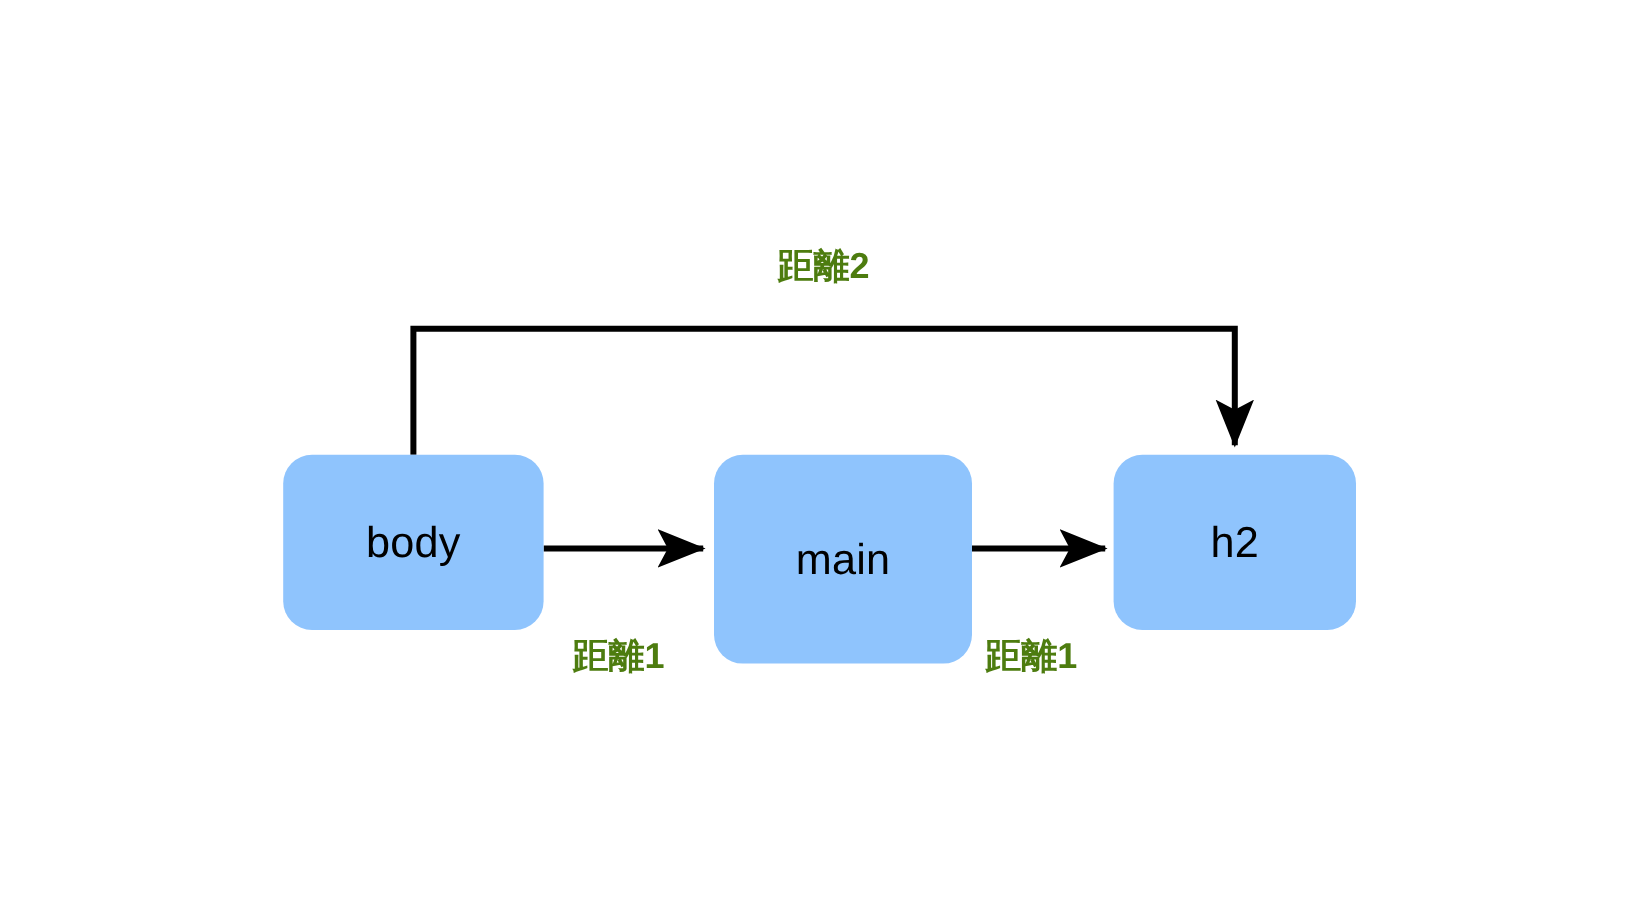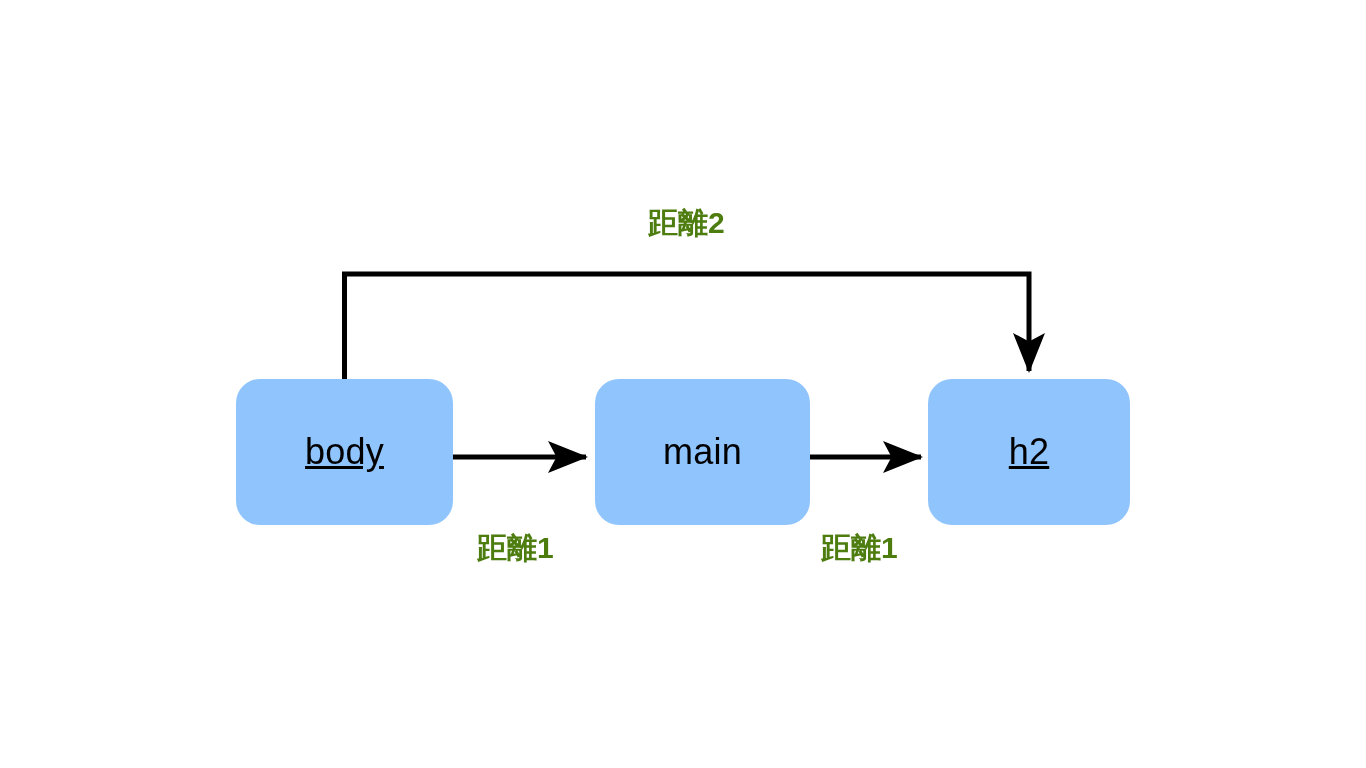--- a/index.html
+++ b/index.html
@@ -42,23 +42,23 @@
   }
   .node-label {
     font-size: 36px;
     line-height: 1;
     color: #000000;
     font-weight: 400;
     letter-spacing: 0.2px;
     white-space: nowrap;
   }
 
-  #node-body  { left: 236px; top: 379px; width: 217px; height: 146px; text-decoration: underline; }
-  #node-main  { left: 595px; top: 379px; width: 215px; height: 146px; }
-  #node-h2    { left: 928px; top: 379px; width: 202px; height: 146px; text-decoration: underline; }
+  #node-body  { left: 236px; top: 379px; width: 217px; height: 146px; }
+  #node-main  { left: 595px; top: 379px; width: 215px; height: 174px; }
+  #node-h2    { left: 928px; top: 379px; width: 202px; height: 146px; }
 
   
   .distance-label {
     position: absolute;
     font-size: 30px;
     line-height: 1;
     font-weight: 700;
     color: #4d7c0f;
     white-space: nowrap;
   }

